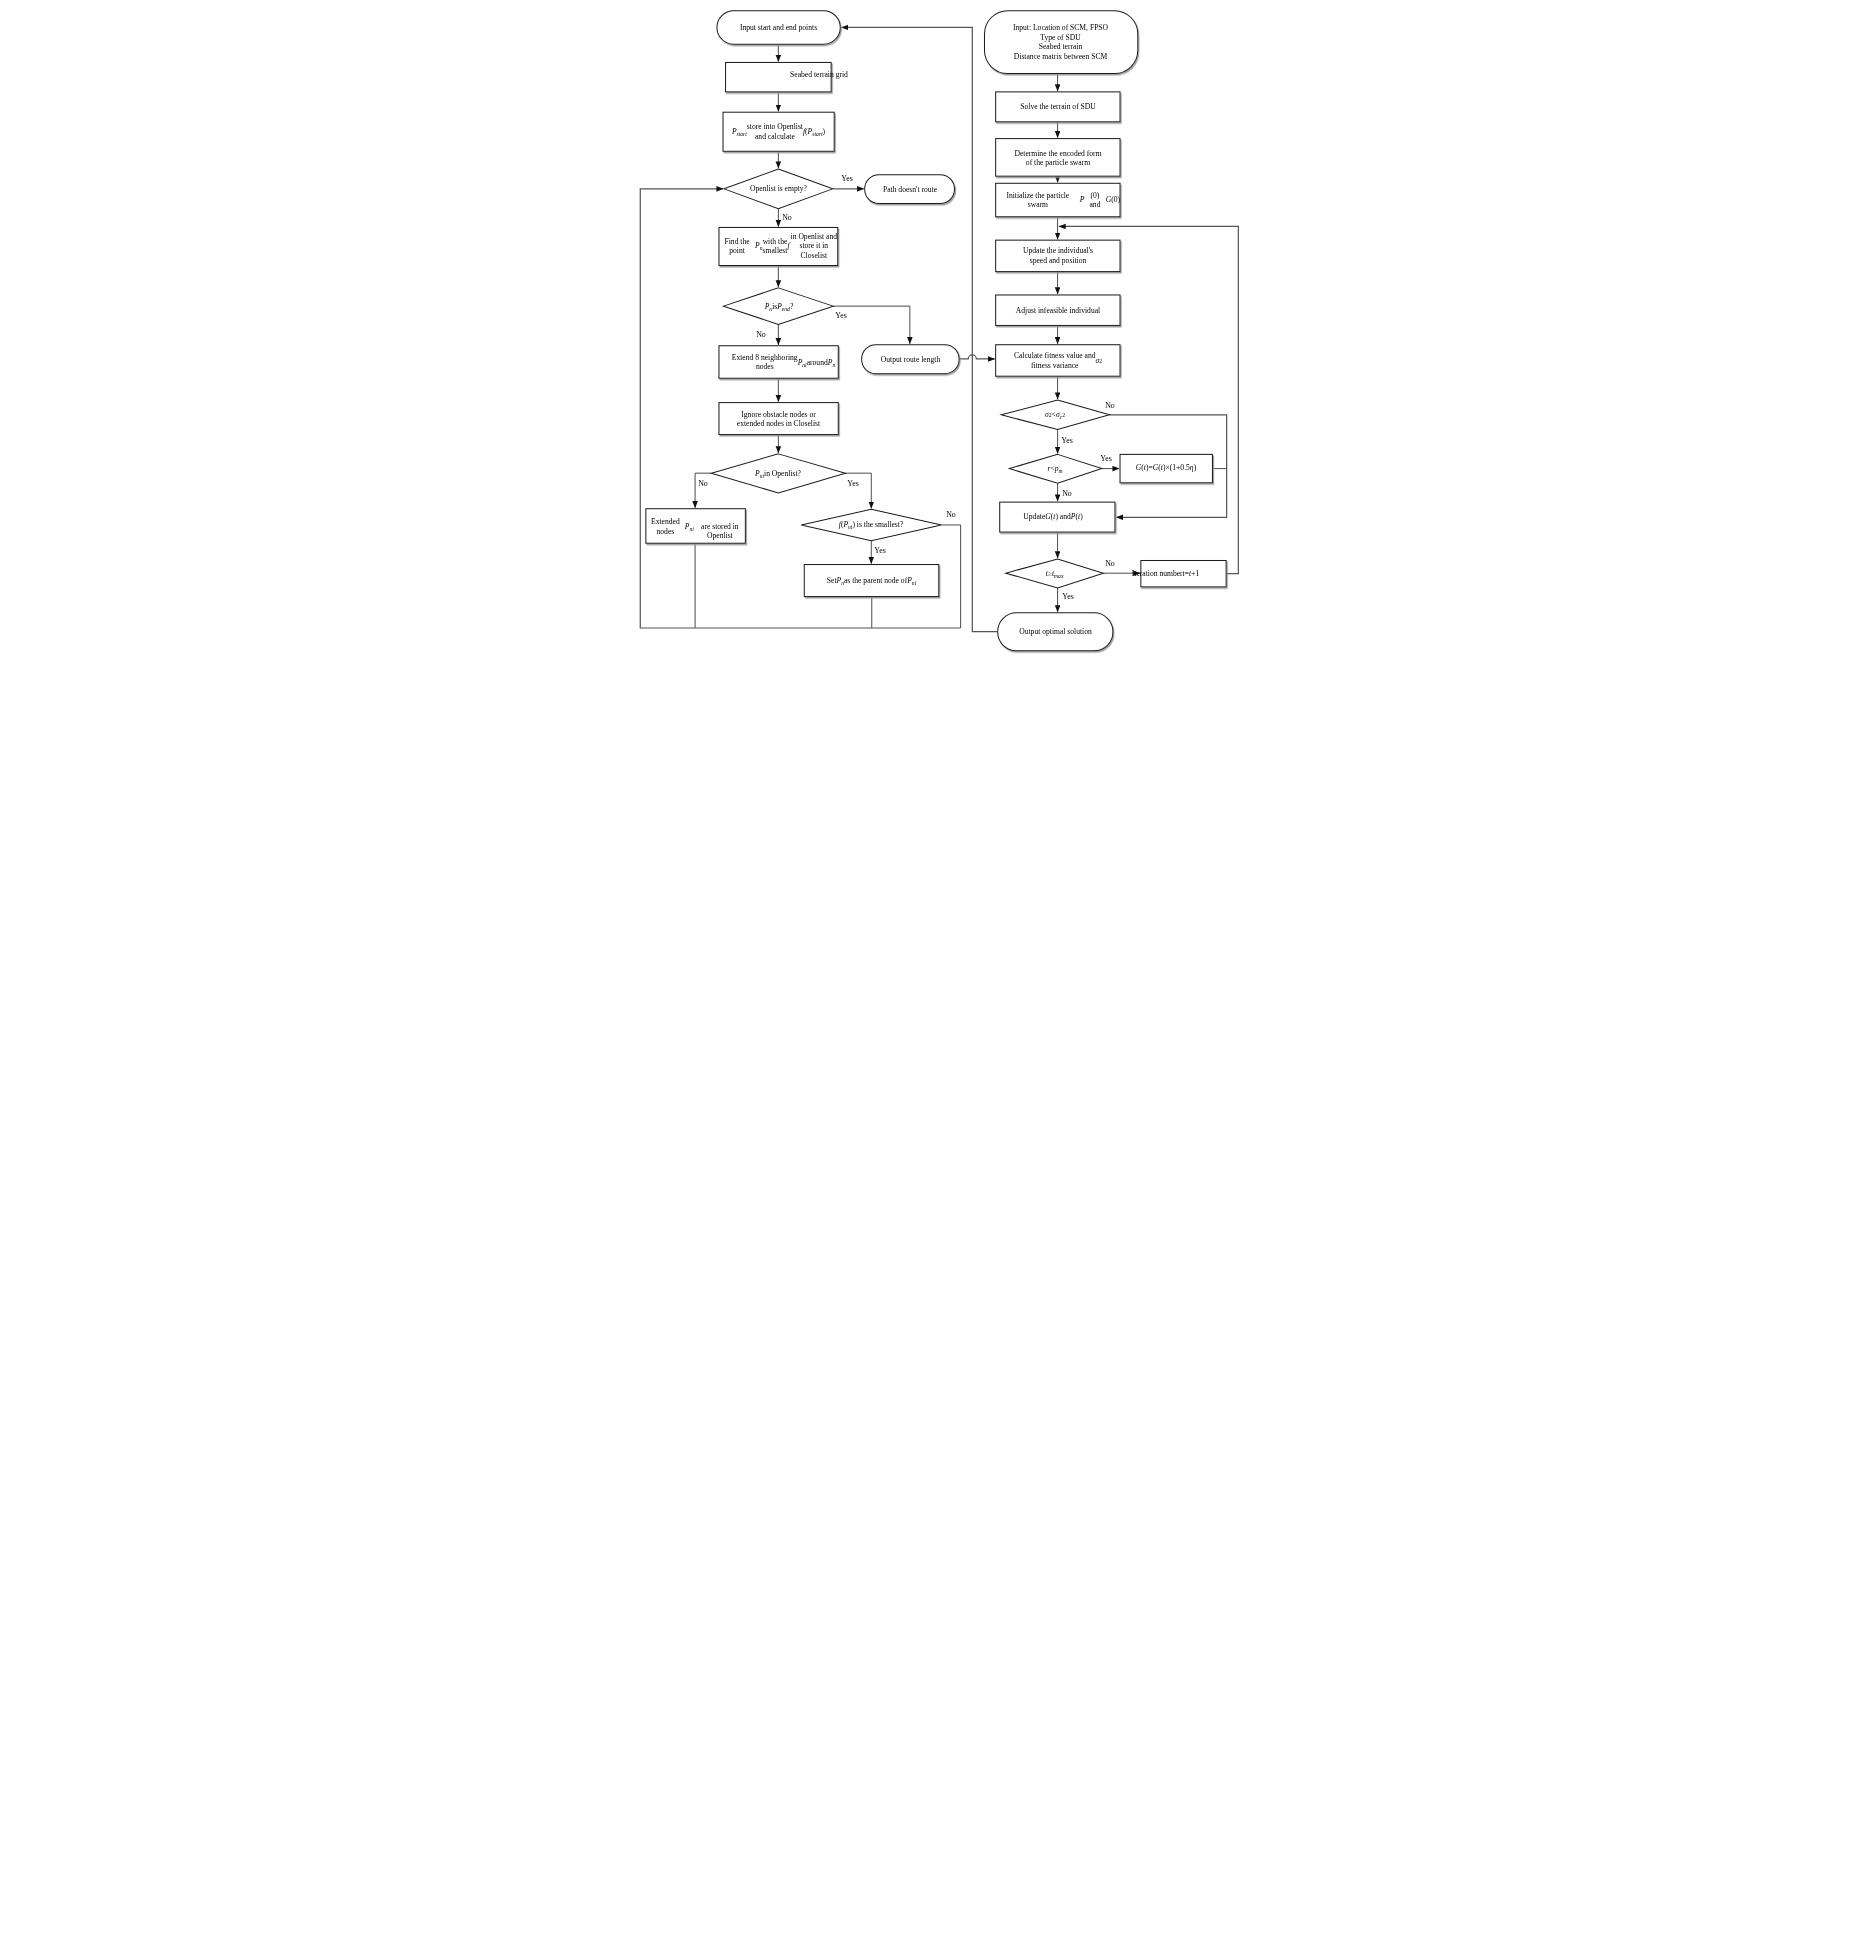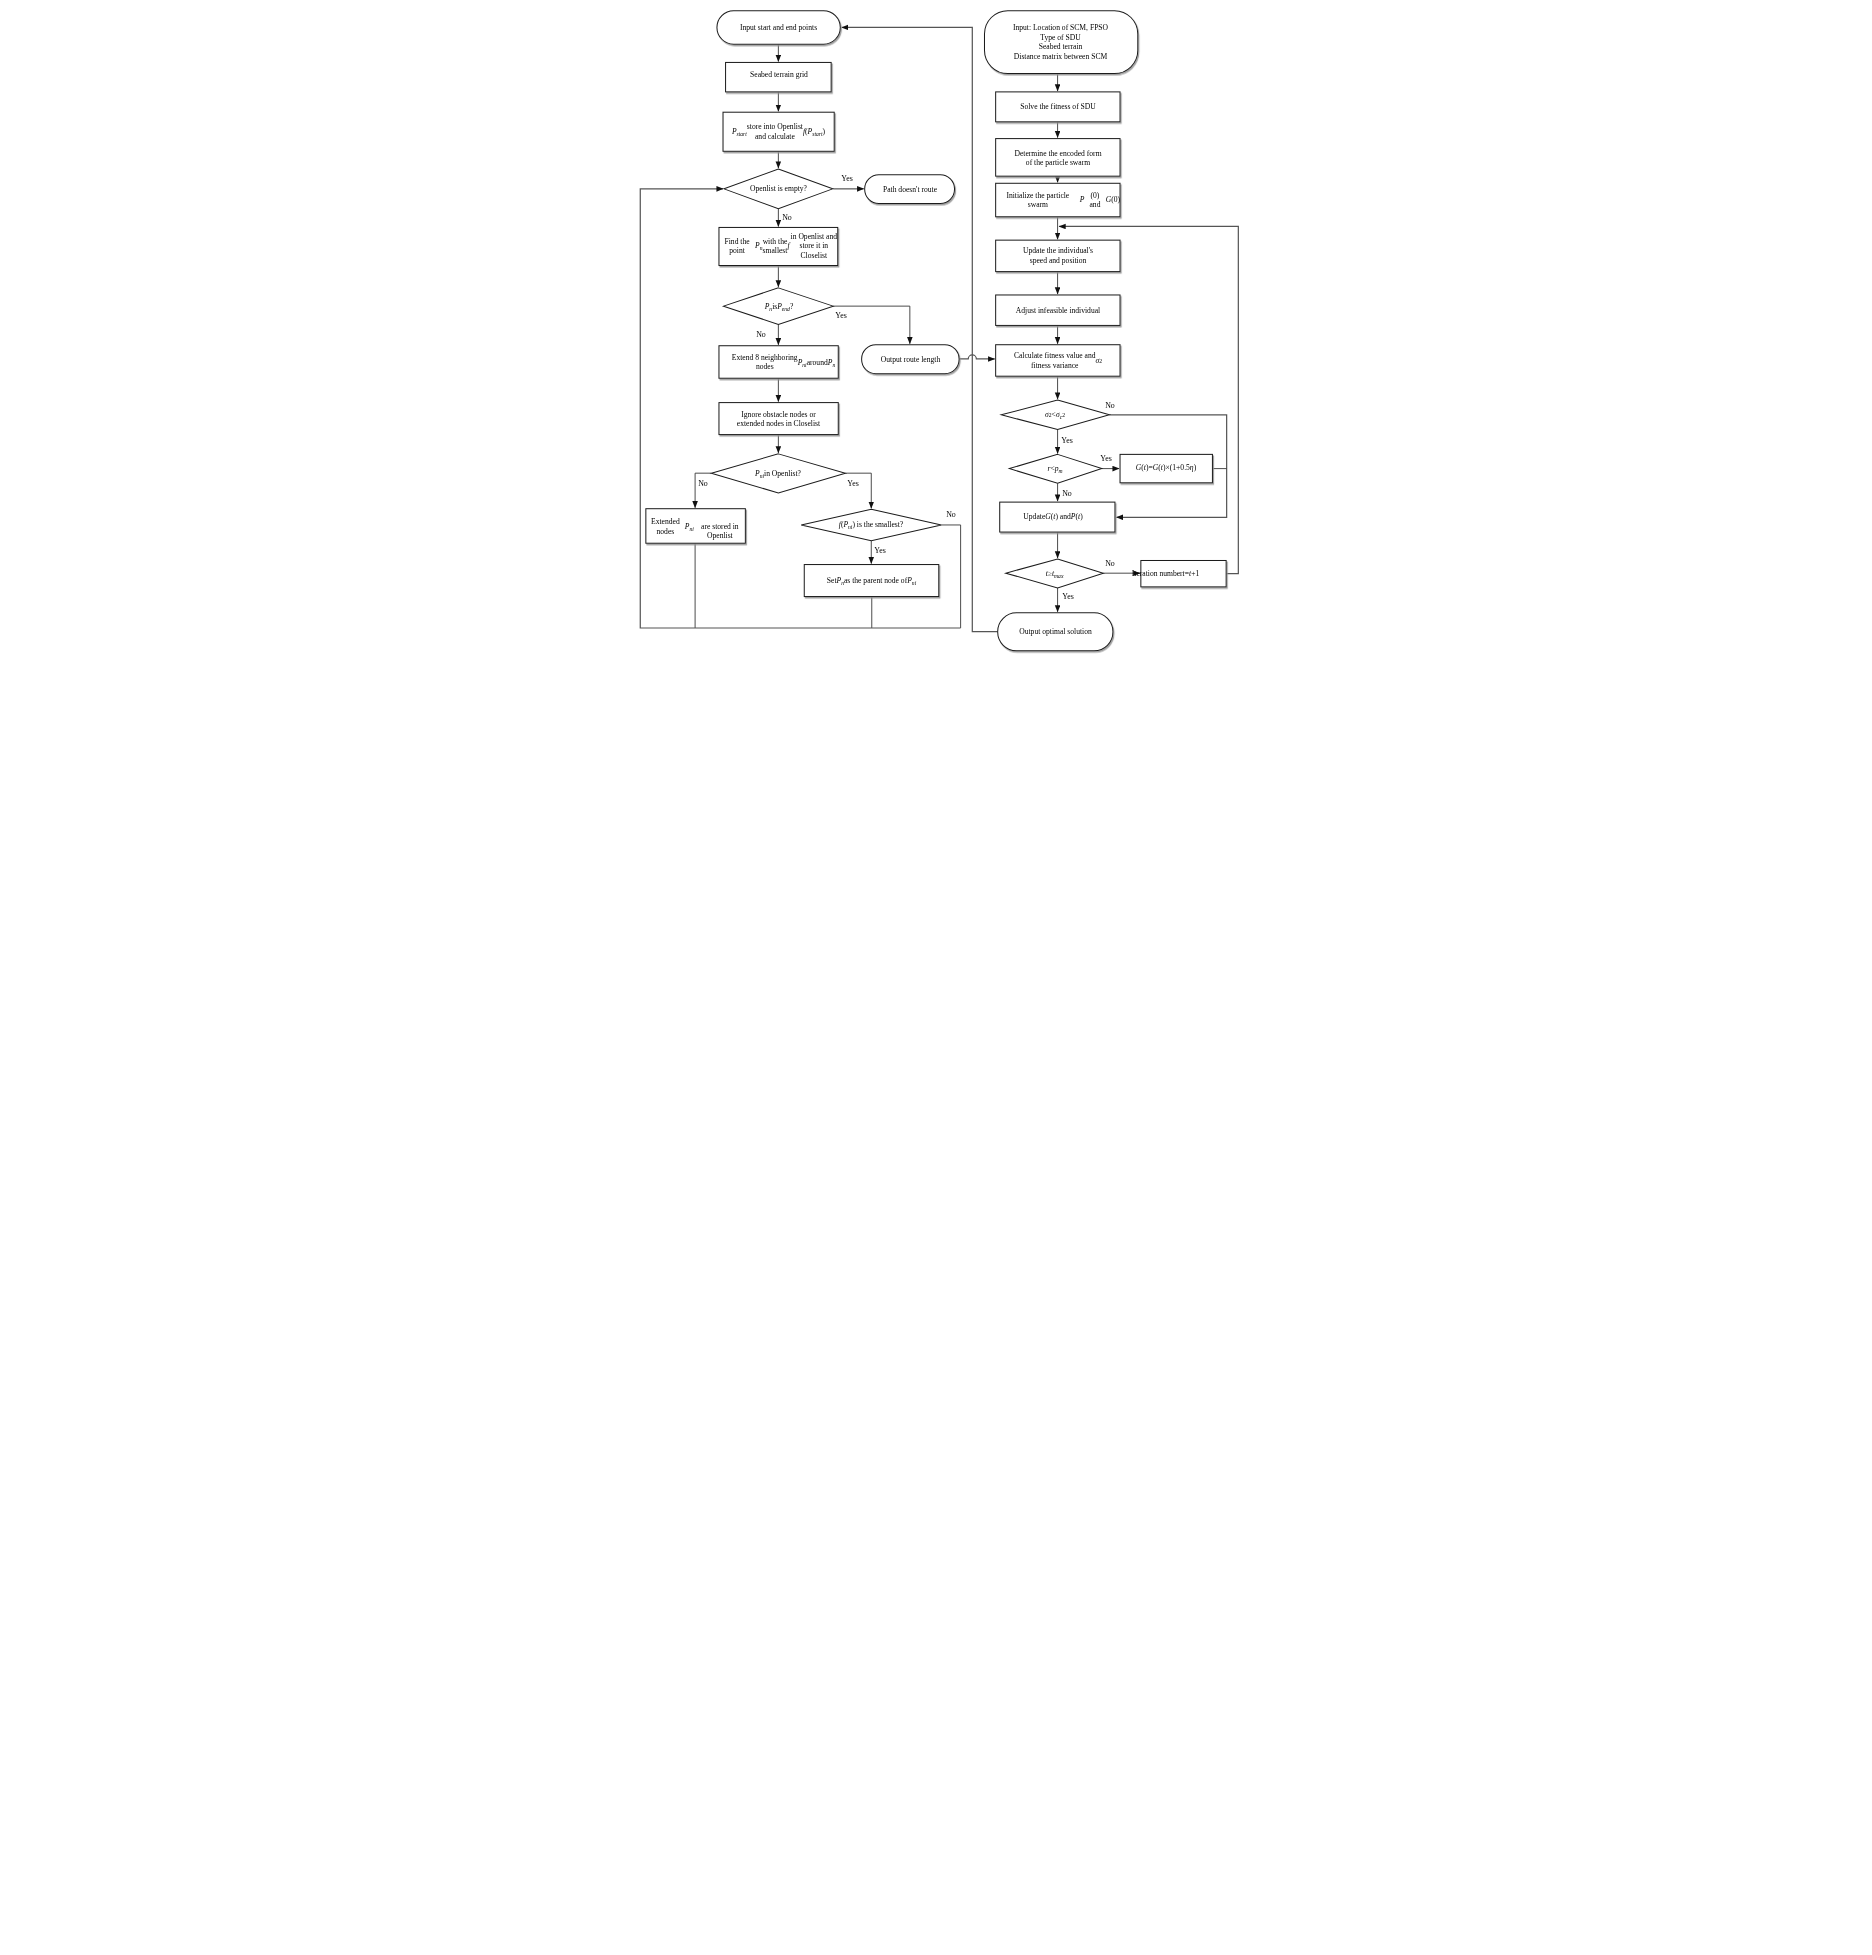--- a/index.html
+++ b/index.html
@@ -107,36 +107,36 @@
       <polygon class="shape" points="854,895 941,923 854,952 759,923"></polygon>
       <rect class="shape shadowed" x="977" y="895" width="182" height="56"></rect>
       <rect class="shape shadowed" x="740" y="989" width="227" height="59"></rect>
       <polygon class="shape" points="854,1101 944,1129 854,1158 752,1129"></polygon>
       <rect class="shape shadowed" x="1018" y="1104" width="168" height="52"></rect>
       <rect class="shape shadowed" x="736" y="1207" width="227" height="75" rx="37"></rect>
     </g>
   </svg>
 
   <div class="node-label" style="left:93px;top:10.7px;width:123px;height:34px;">Input start and end points</div>
-  <div class="node-label" style="left:102px;top:62px;width:106px;height:25px;">Seabed terrain grid</div>
+  <div class="node-label" style="left:102px;top:62px;width:106px;height:25px;padding-left:40px;">Seabed terrain grid</div>
   <div class="node-label" style="left:99px;top:112px;width:111px;height:39px;"><i>P<sub>start</sub></i> store into Openlist<br>and calculate <i>f</i> (<i>P<sub>start</sub></i>)</div>
   <div class="node-label" style="left:100px;top:169px;width:109px;height:40px;">Openlist is empty?</div>
   <div class="node-label" style="left:241px;top:175px;width:90px;height:29px;">Path doesn't route</div>
   <div class="node-label" style="left:95px;top:227px;width:119px;height:38px;">Find the point <i>P<sub>n</sub></i> with the<br>smallest <i>f</i> in Openlist and<br>store it in Closelist</div>
   <div class="node-label" style="left:100px;top:288px;width:110px;height:37px;"><i>P<sub>n</sub></i> is <i>P<sub>end</sub></i> ?</div>
   <div class="node-label" style="left:238px;top:345px;width:97px;height:29px;">Output route length</div>
   <div class="node-label" style="left:95px;top:346px;width:129px;height:32.5px;">Extend 8 neighboring<br>nodes <i>P<sub>ni</sub></i> around <i>P<sub>n</sub></i></div>
   <div class="node-label" style="left:95px;top:403px;width:119px;height:32px;">Ignore obstacle nodes or<br>extended nodes in Closelist</div>
   <div class="node-label" style="left:87px;top:454px;width:134px;height:39px;"><i>P<sub>ni</sub></i> in Openlist?</div>
   <div class="node-label" style="left:22px;top:509px;width:100px;height:35px;">Extended nodes <i>P<sub>ni</sub></i><br>are stored in Openlist</div>
   <div class="node-label" style="left:177px;top:509px;width:140px;height:31.5px;"><i>f</i> (<i>P<sub>ni</sub></i> ) is the smallest?</div>
   <div class="node-label" style="left:180px;top:565px;width:135px;height:32px;">Set <i>P<sub>n</sub></i> as the parent node of <i>P<sub>ni</sub></i></div>
 
   <div class="node-label" style="left:360px;top:10.7px;width:153px;height:63px;">Input: Location of SCM, FPSO<br>Type of SDU<br>Seabed terrain<br>Distance matrix between SCM</div>
-  <div class="node-label" style="left:372px;top:92px;width:124px;height:30px;">Solve the fitness of SDU</div>
+  <div class="node-label" style="left:372px;top:92px;width:124px;height:30px;">Solve the terrain of SDU</div>
   <div class="node-label" style="left:372px;top:139px;width:124px;height:38px;">Determine the encoded form<br>of the particle swarm</div>
   <div class="node-label" style="left:372px;top:183px;width:124px;height:34px;">Initialize the particle swarm<br><i>P</i>(0) and <i>G</i>(0)</div>
   <div class="node-label" style="left:372px;top:240px;width:124px;height:31.5px;">Update the individual's<br>speed and position</div>
   <div class="node-label" style="left:372px;top:295px;width:124px;height:30.5px;">Adjust infeasible individual</div>
   <div class="node-label" style="left:372px;top:345px;width:124px;height:31.5px;">Calculate fitness value and<br>fitness variance <i>σ</i><sup>2</sup></div>
   <div class="node-label" style="left:377px;top:400px;width:108px;height:29.4px;"><i>σ</i><sup>2</sup> &lt; <i>σ<sub>c</sub></i><sup>2</sup></div>
   <div class="node-label" style="left:385px;top:454px;width:92px;height:29px;"><i>r</i> &lt; <i>p<sub>m</sub></i></div>
   <div class="node-label" style="left:496px;top:454px;width:92px;height:28.4px;"><i>G</i>(<i>t</i>)=<i>G</i>(<i>t</i>)×(1+0.5<i>η</i> )</div>
   <div class="node-label" style="left:376px;top:502px;width:106px;height:30px;justify-content:center;">Update <i>G</i>(<i>t</i>) and <i>P</i>(<i>t</i>)</div>
   <div class="node-label" style="left:382px;top:559px;width:97px;height:29px;"><i>t</i> ≥ <i>t<sub>max</sub></i></div>

